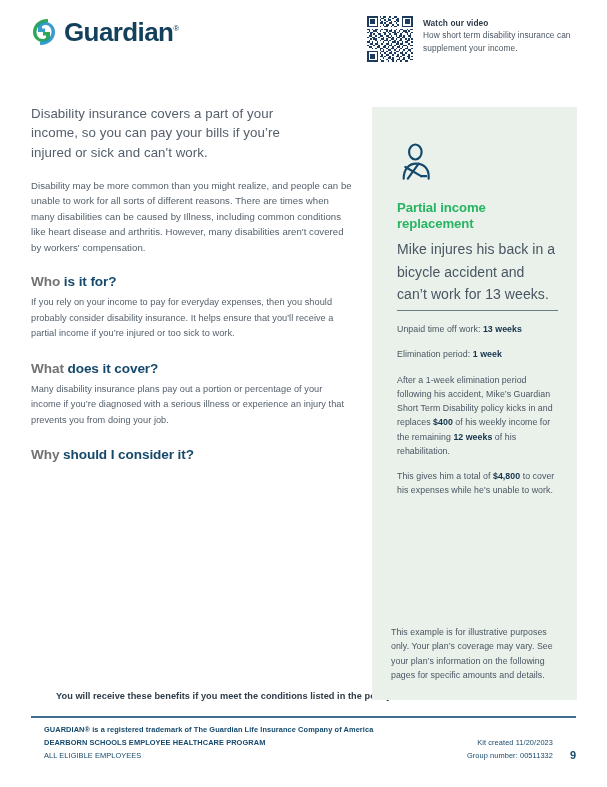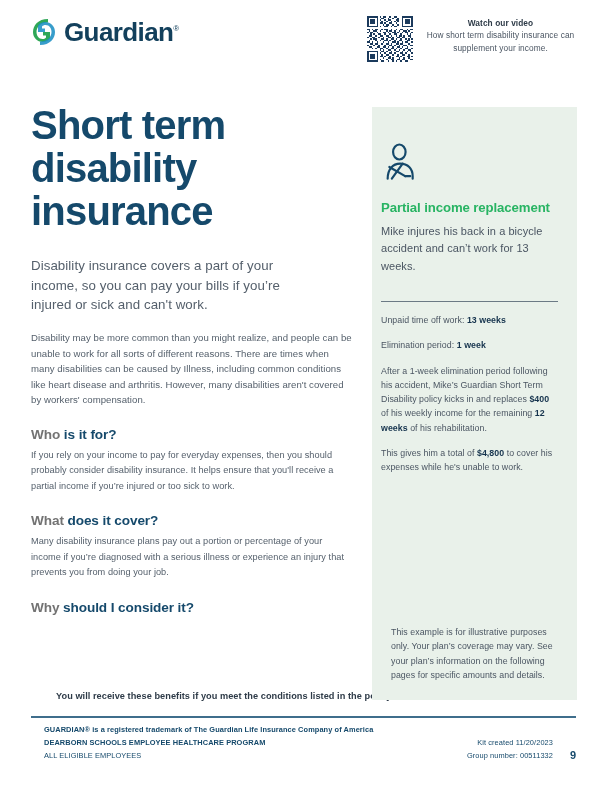--- a/index.html
+++ b/index.html
@@ -46,23 +46,22 @@
     font-size: 8px;
     vertical-align: super;
     font-weight: normal;
     color: #13405c;
   }
 
   .video-block {
     position: absolute;
     left: 367px; top: 16px;
     display: flex;
-    gap: 0;
+    gap: 10px;
     align-items: flex-start;
-    text-align: center;
   }
   .qr { width: 46px; height: 46px; display: block; }
   .video-texts { padding-top: 1px; }
   .video-title {
     font-size: 8.3px;
     font-weight: bold;
     color: #2e3b48;
     line-height: 1.45;
     letter-spacing: 0.01em;
   }
@@ -131,36 +130,36 @@
   }
 
   
   .panel {
     position: absolute;
     left: 372px; top: 107px;
     width: 205px;
     height: 593px;
     background: #e9f1ea;
   }
-  .panel-inner { padding: 35px 19px 0 9px; }
+  .panel-inner { padding: 35px 19px 0 25px; }
   .sling-icon { width: 40px; height: 40px; display: block; margin-bottom: 18px; }
   .panel-title {
     font-size: 13.2px;
     font-weight: bold;
     color: #28b463;
     line-height: 1.18;
     letter-spacing: -0.1px;
     margin-bottom: 7px;
   }
   .panel-scenario {
-    font-size: 11px;
+    font-size: 14px;
     color: #4a5562;
     line-height: 1.6;
     letter-spacing: 0.005em;
-    margin-bottom: 26px;
+    margin-bottom: 5px;
   }
   .panel-divider {
     height: 1px;
     background: #6b7a85;
     margin-bottom: 12px;
   }
   .panel-stat {
     font-size: 8.8px;
     color: #4a5562;
     line-height: 1.55;
@@ -463,21 +462,20 @@
         </g>
       </svg>
       <div class="video-texts">
         <div class="video-title">Watch our video</div>
         <div class="video-sub">How short term disability insurance can supplement your income.</div>
       </div>
     </div>
   </div>
 
   <div class="left-col">
-    <h1 class="headline">Short term disability insurance</h1>
     <p class="lede">Disability insurance covers a part of your income, so you can pay your bills if you’re injured or sick and can't work.</p>
     <p class="body-para">Disability may be more common than you might realize, and people can be unable to work for all sorts of different reasons. There are times when many disabilities can be caused by Illness, including common conditions like heart disease and arthritis.  However, many disabilities aren't covered by workers' compensation.</p>
 
     <div class="qa-block">
       <div class="qa-heading"><span class="kw">Who</span><span> is it for?</span></div>
       <p class="qa-body">If you rely on your income to pay for everyday expenses, then you should probably consider disability insurance. It helps ensure that you'll receive a partial income if you’re injured or too sick to work.</p>
     </div>
 
     <div class="qa-block">
       <div class="qa-heading"><span class="kw">What</span><span> does it cover?</span></div>

